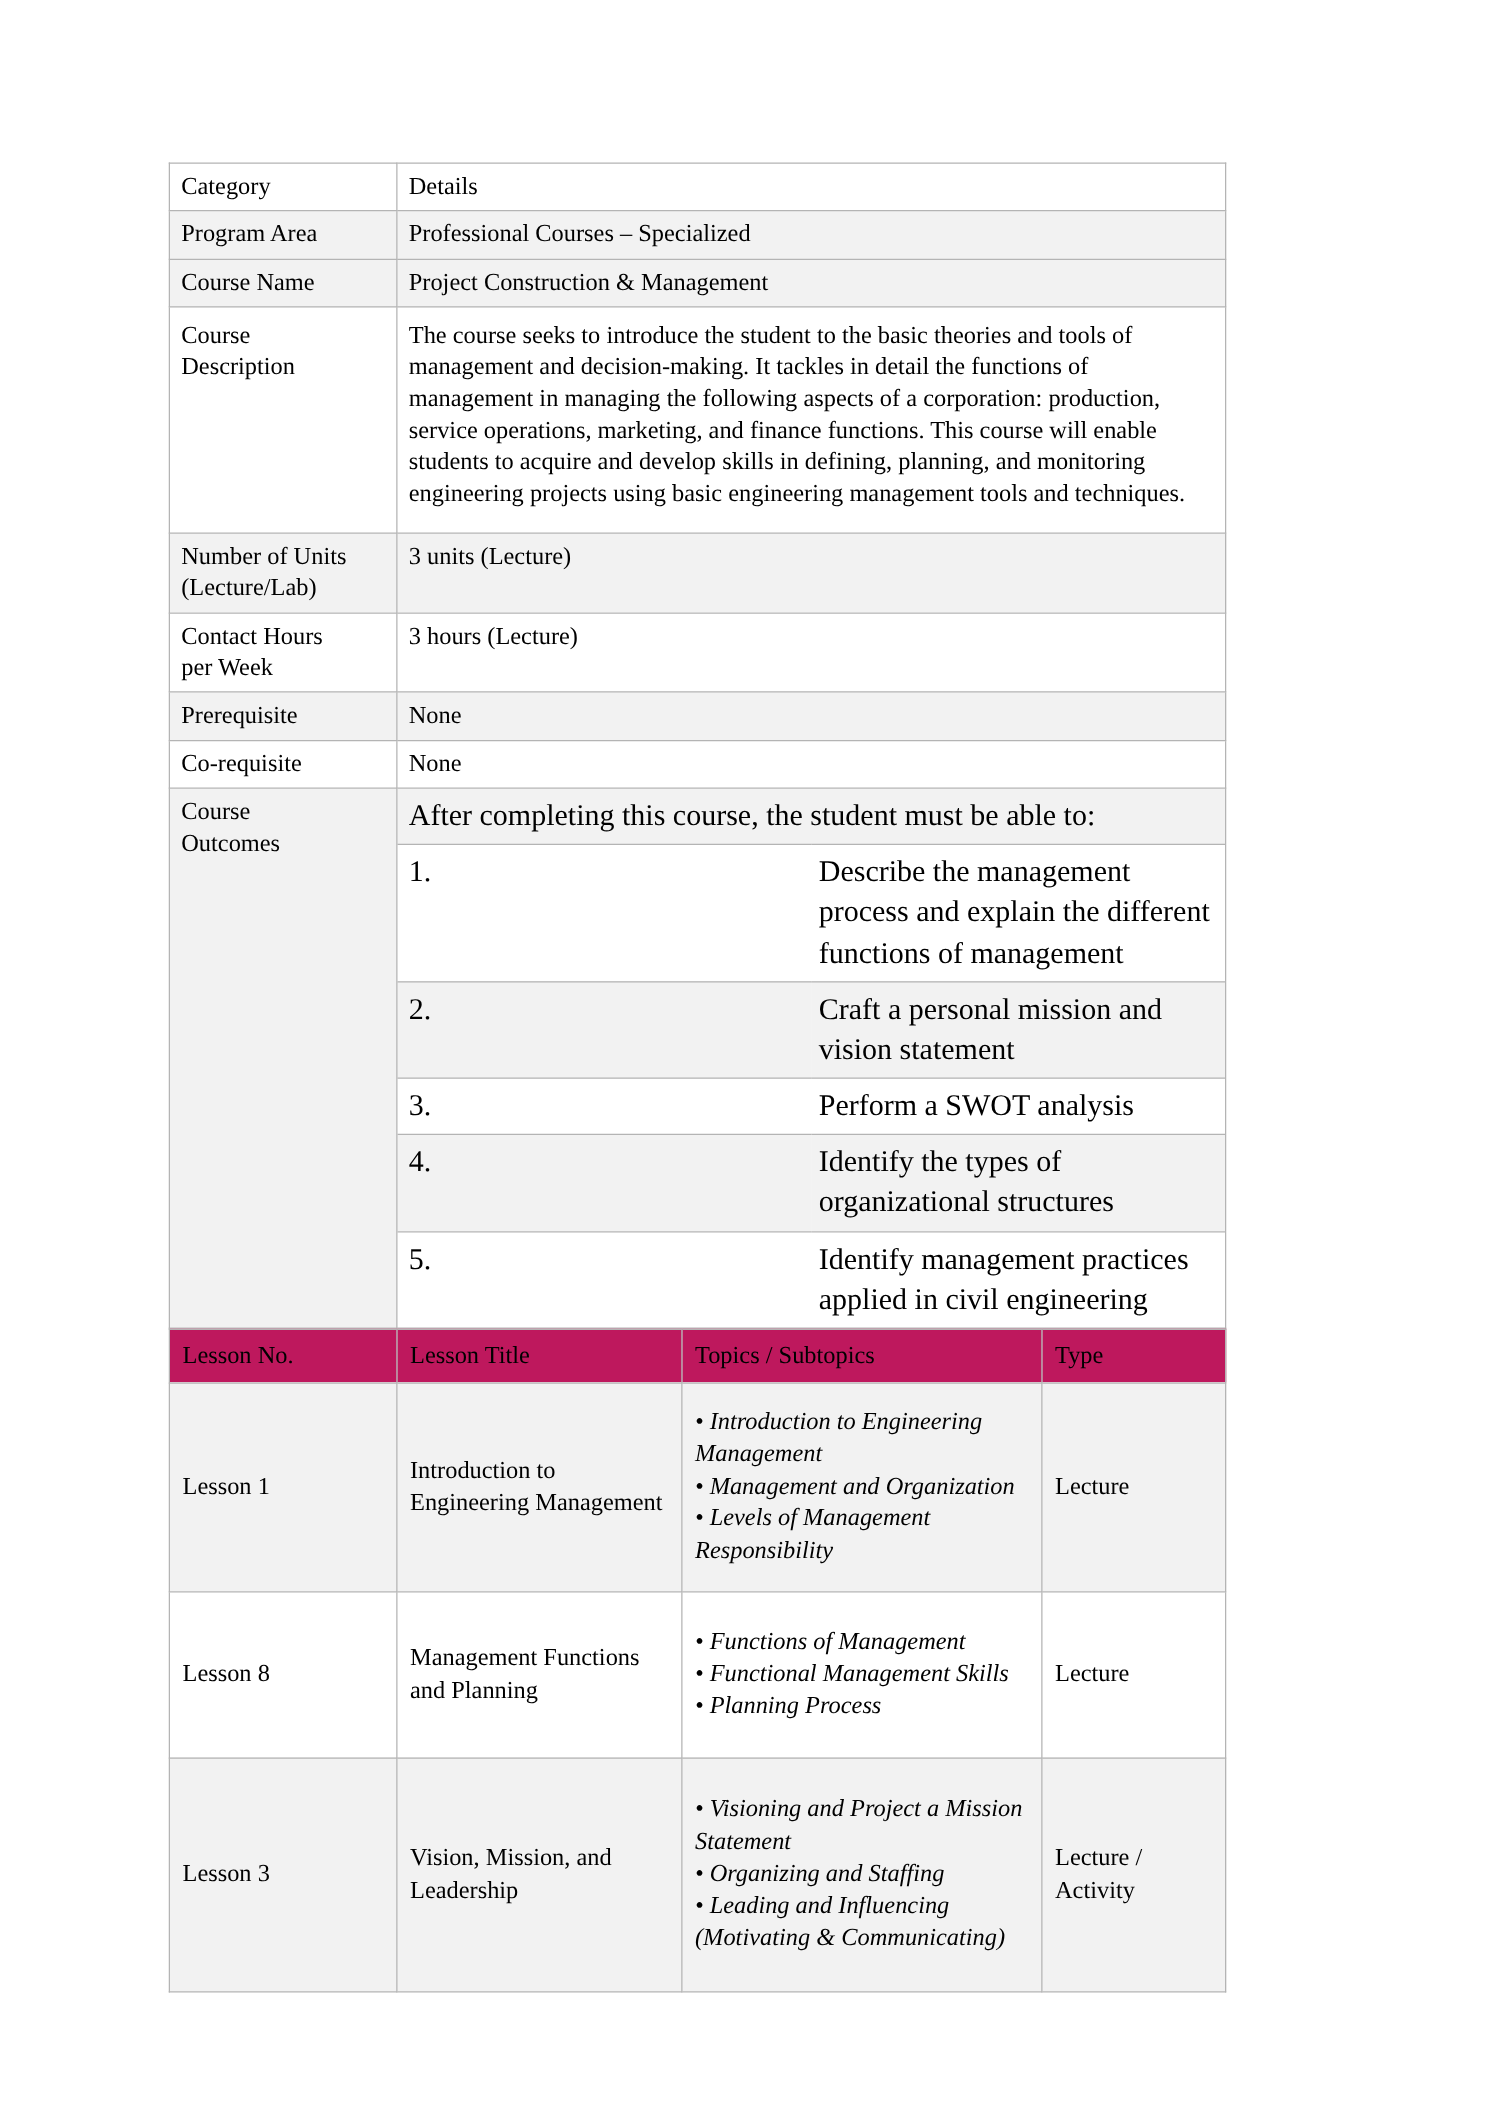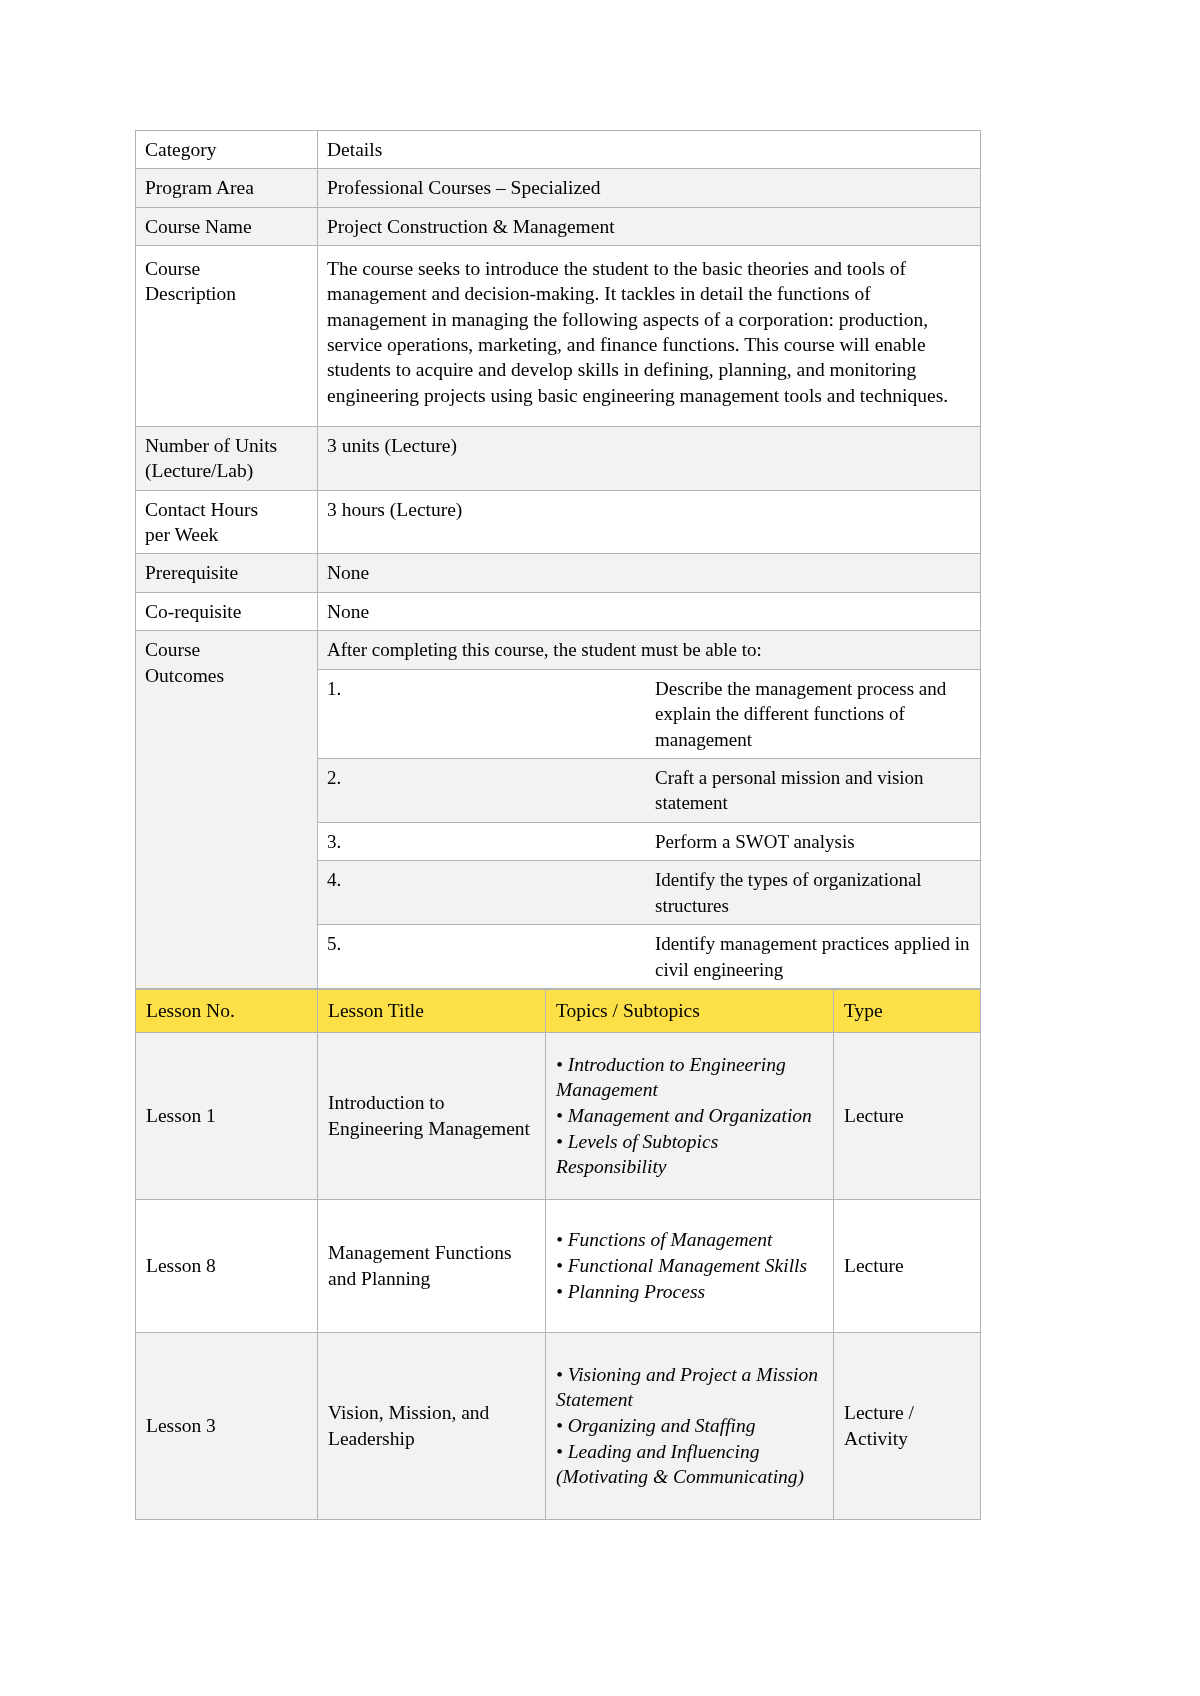--- a/index.html
+++ b/index.html
@@ -73,21 +73,21 @@
   .inner-table {
     width: 100%;
     border-collapse: collapse;
     table-layout: fixed;
   }
   .inner-table td {
     border: 1px solid #b4b4b4;
     border-left: none;
     border-right: none;
     padding: 6px 9px 6px 9px;
-    font-size: 19px;
+    font-size: 24px;
     line-height: 1.34;
     vertical-align: top;
   }
   .inner-table tr:first-child td { border-top: none; }
   .inner-table tr:last-child td { border-bottom: none; }
   .oc-num {
     width: 58px;
     text-align: right;
     padding-right: 8px !important;
   }
@@ -125,21 +125,21 @@
     font-weight: normal;
   }
   col.o-no   { width: 182px; }
   col.o-tit  { width: 228px; }
   col.o-top  { width: 288px; }
   col.o-typ  { width: 147px; }
 
   .outline-th {
     text-align: center;
     font-weight: bold;
-    background: #fde047;
+    background: #be185d;
     padding-top: 9px;
     padding-bottom: 9px;
   }
   .lesson-no {
     text-align: center;
     font-weight: bold;
   }
   .topics-cell { line-height: 1.40; padding-top: 12px; padding-bottom: 12px; font-style: italic; }
   .topic-line { display: block; }
   .row-tall td { height: 150px; }
@@ -260,21 +260,21 @@
         <td class="outline-th">Topics / Subtopics</td>
         <td class="outline-th">Type</td>
       </tr>
 
       <tr class="shaded row-tall">
         <td class="lesson-no shaded">Lesson 1</td>
         <td class="shaded">Introduction to Engineering Management</td>
         <td class="shaded topics-cell">
           <span class="topic-line">• Introduction to Engineering Management</span>
           <span class="topic-line">• Management and Organization</span>
-          <span class="topic-line">• Levels of Subtopics Responsibility</span>
+          <span class="topic-line">• Levels of Management Responsibility</span>
         </td>
         <td class="shaded">Lecture</td>
       </tr>
 
       <tr class="plain row-tall2">
         <td class="lesson-no plain">Lesson 8</td>
         <td class="plain">Management Functions and Planning</td>
         <td class="plain topics-cell">
           <span class="topic-line">• Functions of Management</span>
           <span class="topic-line">• Functional Management Skills</span>

